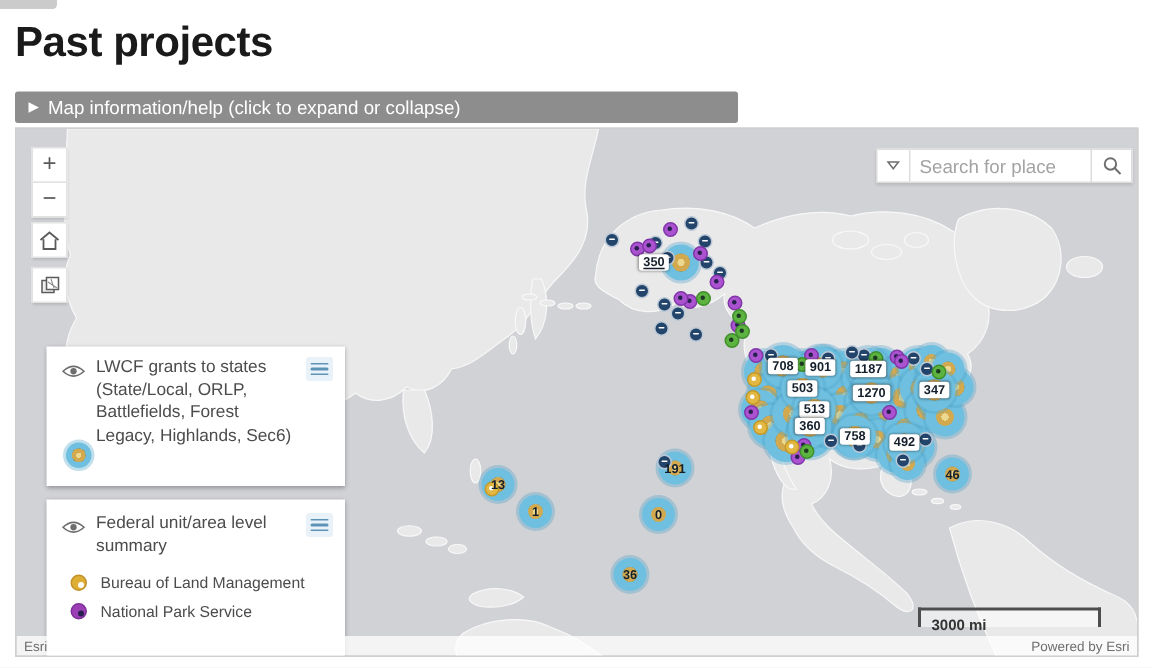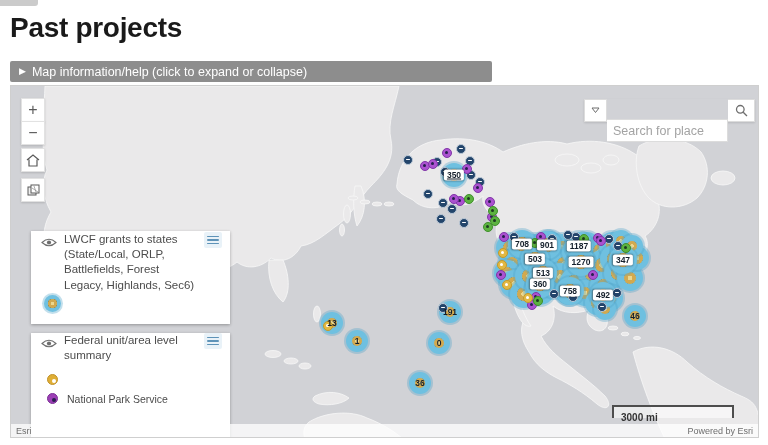--- a/index.html
+++ b/index.html
@@ -39,27 +39,27 @@
   
   .ctl{position:absolute;width:24px;height:24px;background:#fff;border:1px solid #e2e2e2;box-sizing:border-box;
     display:flex;align-items:center;justify-content:center;color:#5a5a5a;cursor:pointer;z-index:5;box-shadow:0 1px 2px rgba(0,0,0,.15);}
   .ctl.zin{left:10px;top:12px;font-size:16px;}
   .ctl.zout{left:10px;top:35px;font-size:16px;}
   .ctl.home{left:10px;top:62px;}
   .ctl.base{left:10px;top:92px;}
 
   .search-wrap{position:absolute;right:3px;top:13px;height:23px;display:flex;z-index:5;box-shadow:0 1px 2px rgba(0,0,0,.12);}
   .search-dd{width:23px;height:23px;background:#fff;border:1px solid #dcdcdc;box-sizing:border-box;display:flex;align-items:center;justify-content:center;cursor:pointer;}
-  .search-input{width:121px;height:23px;border:1px solid #dcdcdc;border-left:none;box-sizing:border-box;padding:0 6px;font-size:12.5px;color:#1d4ed8;font-family:"Liberation Sans",sans-serif;outline:none;margin-top:20px;}
+  .search-input{width:121px;height:23px;border:1px solid #dcdcdc;border-left:none;box-sizing:border-box;padding:0 6px;font-size:12.5px;color:#1d4ed8;font-family:"Liberation Sans",sans-serif;outline:none;}
   .search-input::placeholder{color:#a3a3a3;}
   .search-btn{width:27px;height:23px;background:#fff;border:1px solid #dcdcdc;border-left:none;box-sizing:border-box;display:flex;align-items:center;justify-content:center;cursor:pointer;}
 
   .card{position:absolute;background:#fff;box-shadow:0 1px 3px rgba(0,0,0,.3);z-index:6;box-sizing:border-box;}
-  .card.grants{left:20px;top:145px;width:199px;height:93px;padding:1px 8px 0 10px;}
-  .card.federal{left:20px;top:247px;width:199px;height:108px;padding:0 8px 0 10px;}
+  .card.grants{left:20px;top:145px;width:199px;height:93px;padding:7px 8px 0 10px;}
+  .card.federal{left:20px;top:247px;width:199px;height:108px;padding:9px 8px 0 10px;}
   .card-head{display:flex;align-items:flex-start;}
   .eye{flex:0 0 17px;margin-top:2px;cursor:pointer;}
   .card-title{flex:1;font-size:11.5px;line-height:1.32;color:#4c4c4c;padding:0 6px 0 6px;}
   .burger{flex:0 0 18px;height:16px;background:#e9f2f8;border-radius:2px;display:flex;flex-direction:column;justify-content:center;gap:2px;padding:0 3px;box-sizing:border-box;cursor:pointer;}
   .burger i{display:block;height:1.5px;background:#5e93b8;border-radius:1px;}
   .sym-cluster{position:absolute;left:13px;top:64px;width:17px;height:17px;}
   .lgd-items{margin-top:7px;}
   .lgd-row{display:flex;align-items:center;height:19px;padding-left:6px;}
   .lgdot{width:11px;height:11px;border-radius:50%;position:relative;flex:0 0 11px;box-sizing:border-box;}
   .lgdot::after{content:"";position:absolute;left:3.5px;top:3.5px;width:4px;height:4px;border-radius:50%;}
@@ -169,21 +169,21 @@
         <div class="cluster" style="left: 586px; top: 199px; height: 26px; width: 26px;"></div>
         <div class="cluster" style="left: 600px; top: 153px; height: 26px; width: 26px;"></div>
         <div class="cluster" style="left: 601px; top: 165px; height: 28px; width: 28px;"></div>
         <div class="cluster" style="left: 606px; top: 179px; height: 26px; width: 26px;"></div>
         <div class="cluster" style="left: 614px; top: 160px; height: 24px; width: 24px;"></div>
         <div class="cluster" style="left: 599px; top: 144px; height: 22px; width: 22px;"></div>
         <div class="cluster" style="left: 574px; top: 205px; height: 24px; width: 24px;"></div>
         <div class="cluster" style="left: 583px; top: 212px; height: 22px; width: 22px;"></div>
         <div class="cluster" style="left: 610px; top: 149px; height: 22px; width: 22px;"></div>
         <div class="cluster" style="left: 431px; top: 77px; height: 24px; width: 24px;"></div>
-        <div class="chip" style="left: 443px; top: 89px; text-decoration: underline;">350</div>
+        <div class="chip" style="left: 425px; top: 89px; text-decoration: underline;">350</div>
         <div class="cluster" style="left: 497px; top: 144px; height: 28px; width: 28px;"></div>
         <div class="chip" style="left: 511px; top: 158px;">708</div>
         <div class="cluster" style="left: 522px; top: 145px; height: 28px; width: 28px;"></div>
         <div class="chip" style="left: 536px; top: 159px;">901</div>
         <div class="cluster" style="left: 554px; top: 146px; height: 28px; width: 28px;"></div>
         <div class="chip" style="left: 568px; top: 160px;">1187</div>
         <div class="cluster" style="left: 510px; top: 159px; height: 28px; width: 28px;"></div>
         <div class="chip" style="left: 524px; top: 173px;">503</div>
         <div class="cluster" style="left: 556px; top: 162px; height: 28px; width: 28px;"></div>
         <div class="chip" style="left: 570px; top: 176px;">1270</div>
@@ -323,20 +323,21 @@
         <span class="card-title">Federal unit/area level summary</span>
         <span class="burger">
             <i></i>
             <i></i>
             <i></i>
           </span>
       </div>
       <div class="lgd-items">
           <div class="lgd-row">
             <span class="lgdot gold"></span>
+            <span class="lgd-label">Bureau of Land Management</span>
           </div>
           <div class="lgd-row">
             <span class="lgdot purple"></span>
             <span class="lgd-label">National Park Service</span>
           </div>
         </div>
     </div>
 
     <div class="scalebar">
       <span>3000 mi</span>

